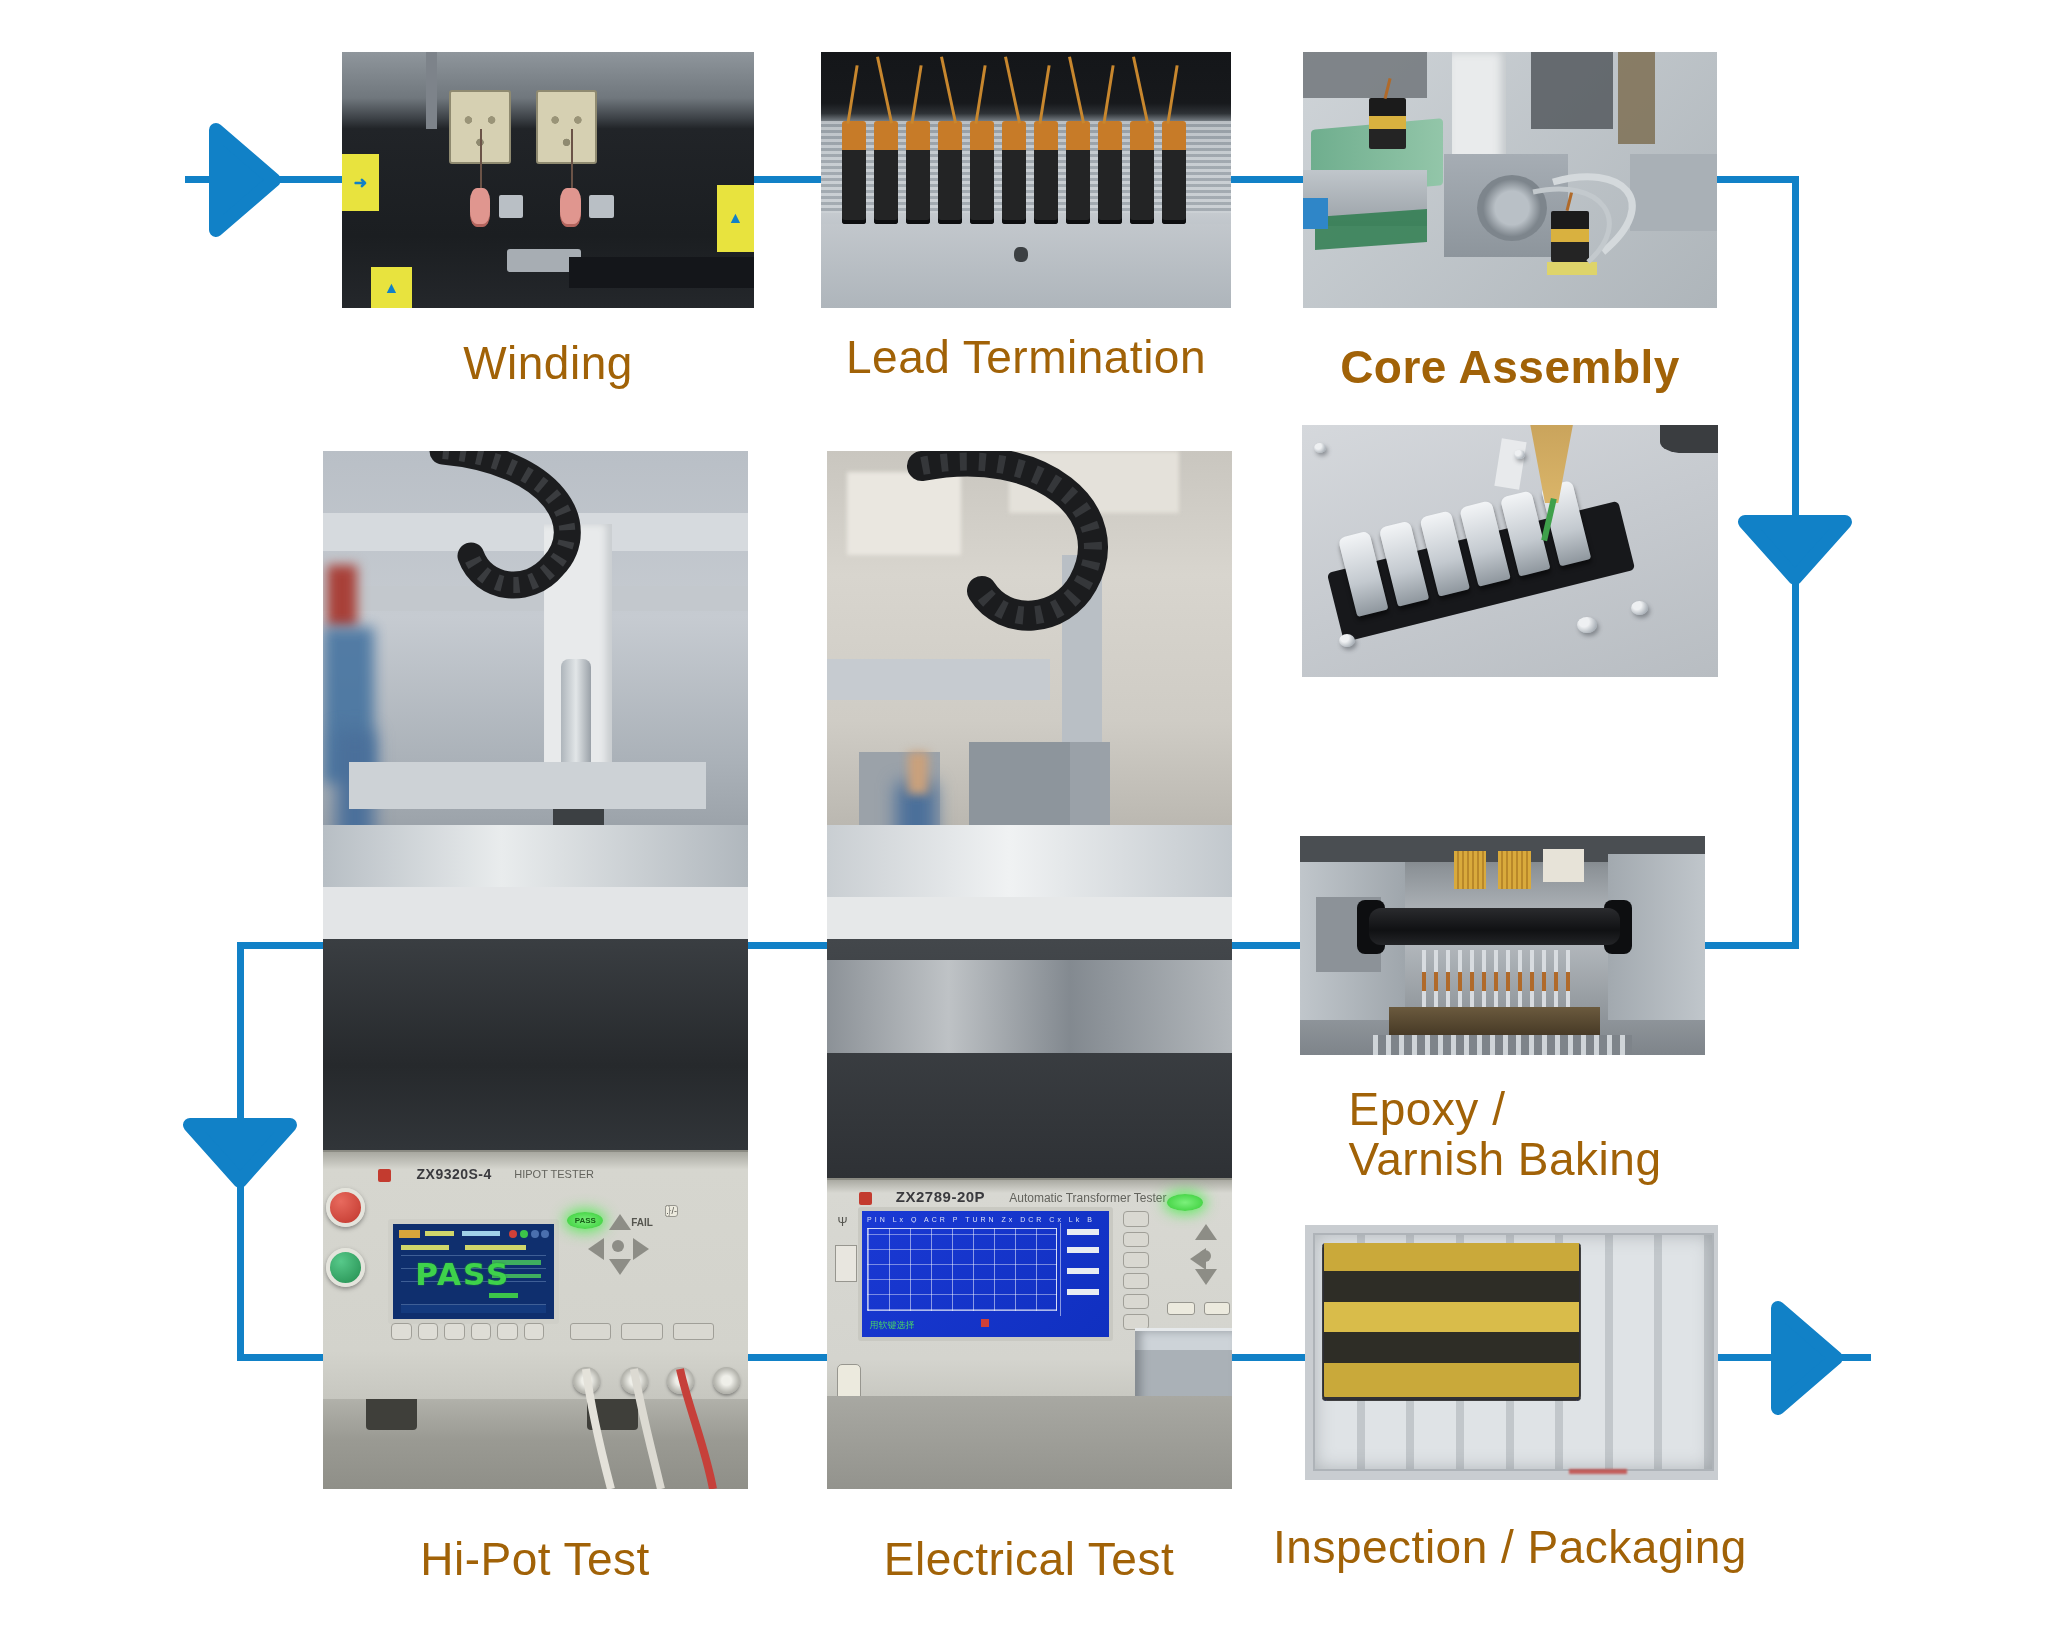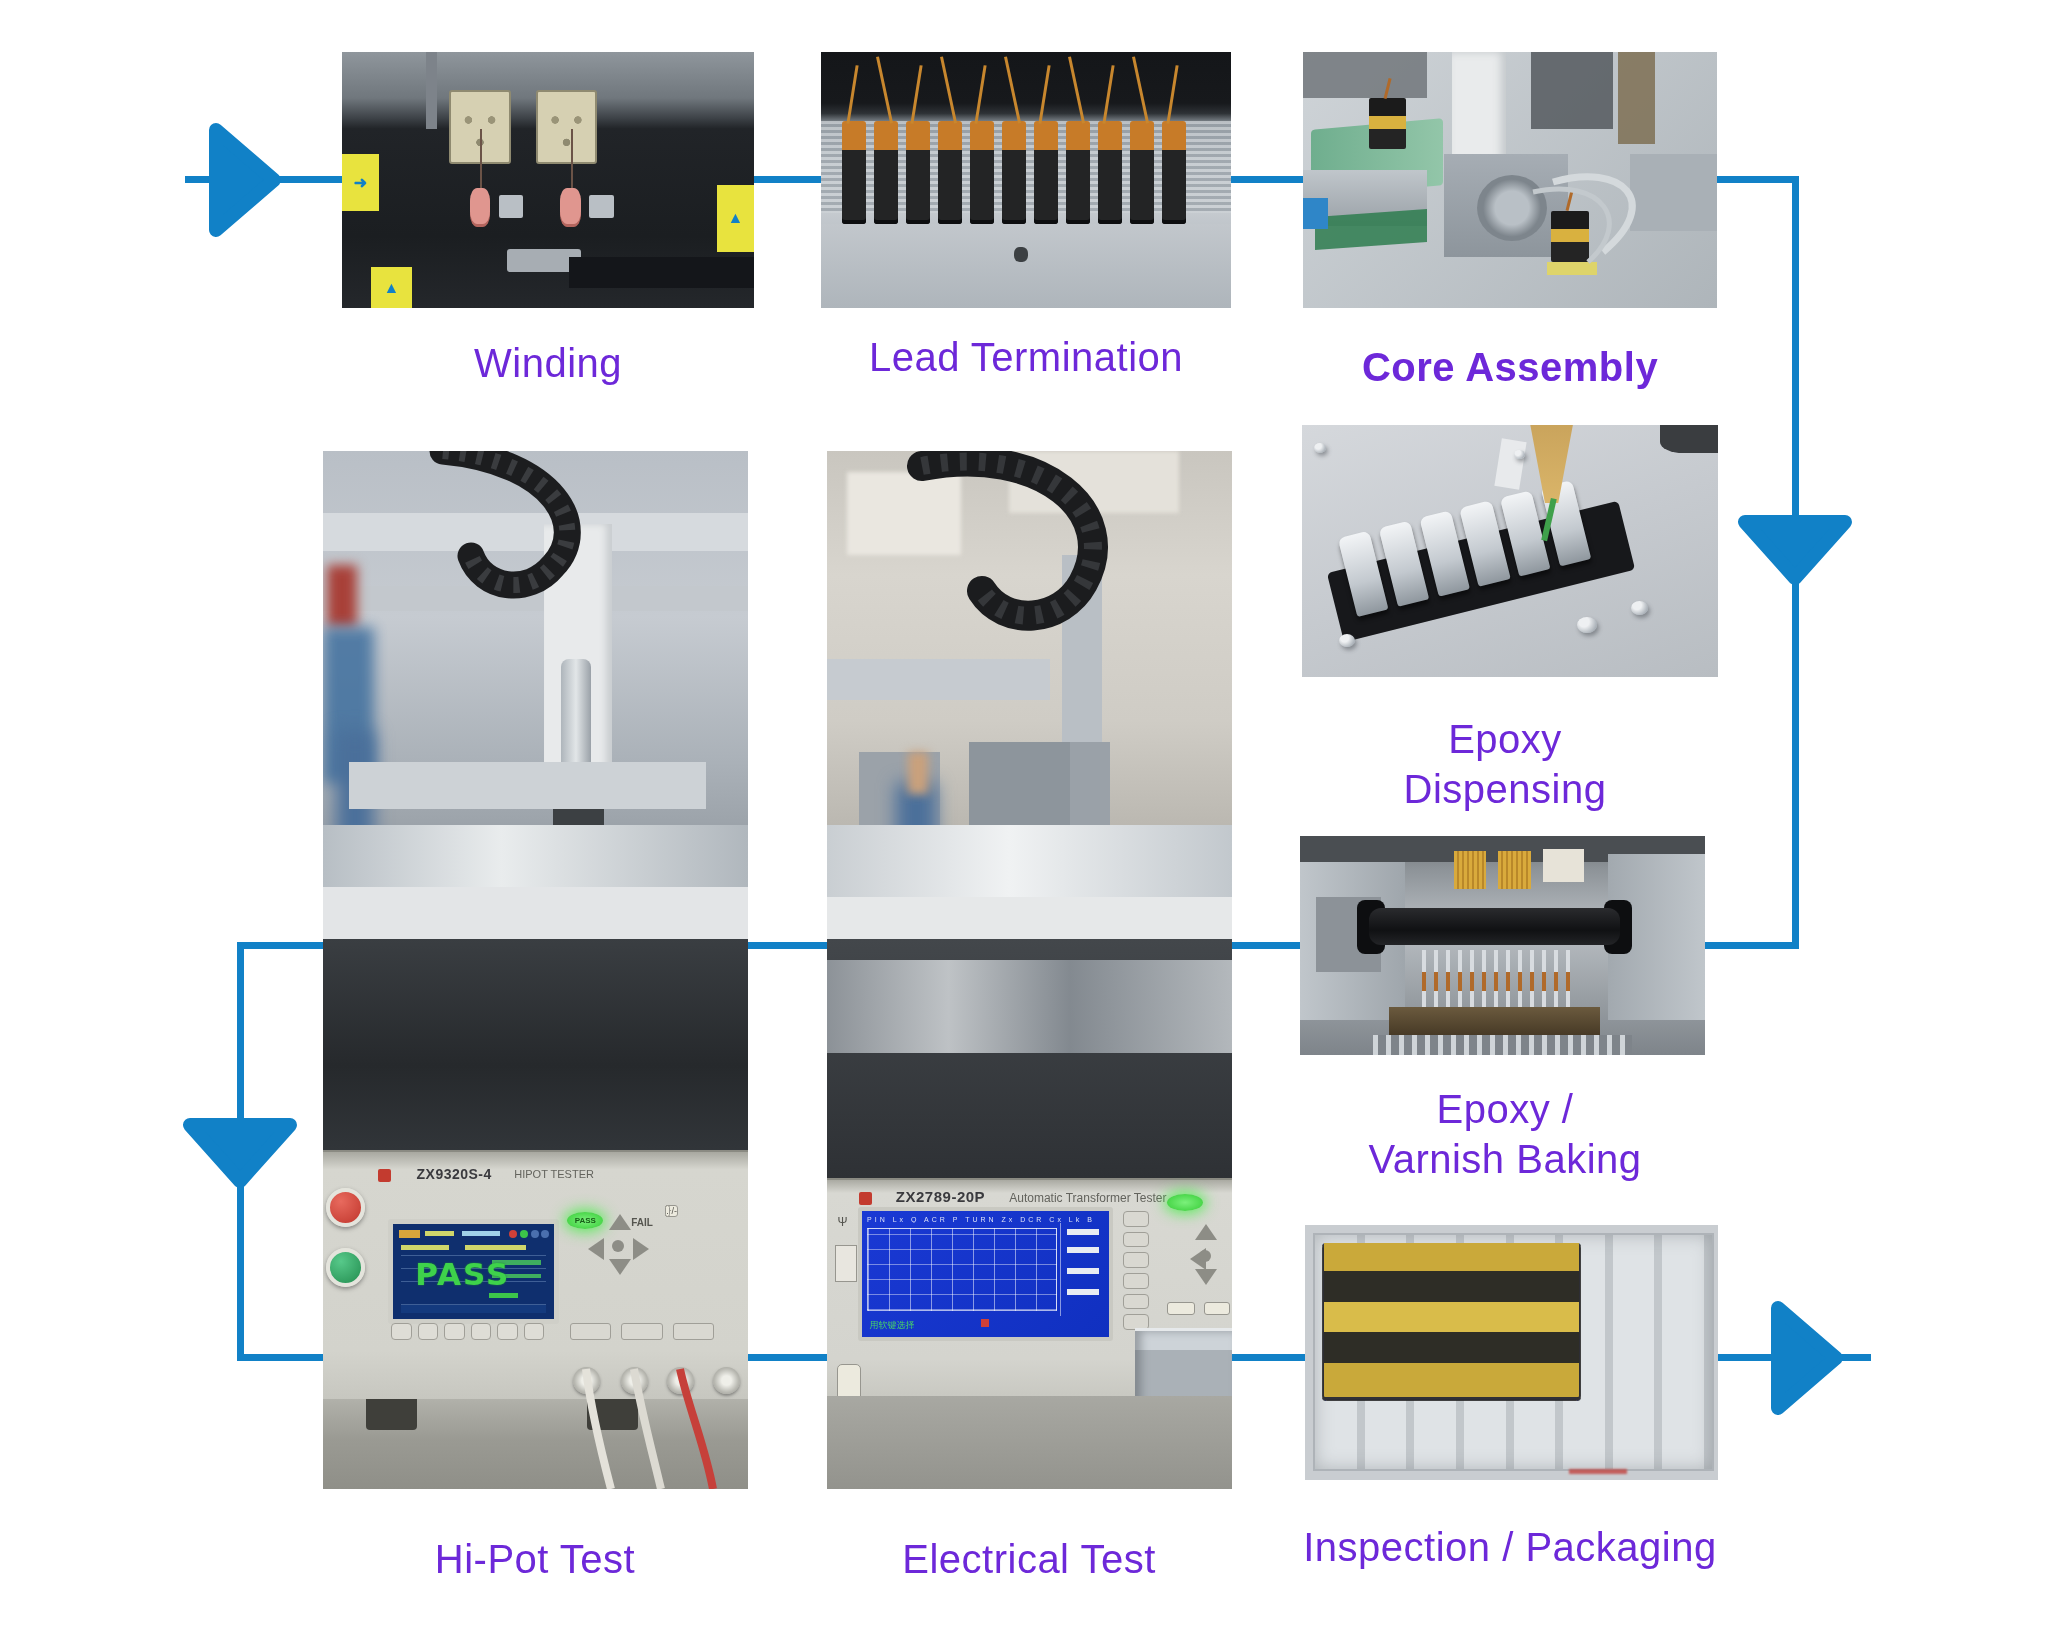--- a/index.html
+++ b/index.html
@@ -5,22 +5,22 @@
   html,body{margin:0;padding:0;background:#ffffff;}
   #canvas{position:relative;width:2048px;height:1634px;background:#ffffff;overflow:hidden;
           font-family:"Liberation Sans",sans-serif;}
   
   .fl{position:absolute;background:#1181c7;z-index:1;}
   .arr{position:absolute;z-index:2;}
   
   .photo{position:absolute;z-index:3;overflow:hidden;}
   .photo *{position:absolute;}
   
-  .lbl{position:absolute;z-index:4;transform:translateX(-50%);text-align:center;
-       font-size:40px;font-weight:500;color:#6d28d9;letter-spacing:.5px;line-height:50px;white-space:nowrap;}
+  .lbl{position:absolute;z-index:4;transform:translateX(-50%);
+       font-size:46px;font-weight:500;color:#a16207;letter-spacing:.5px;line-height:50px;white-space:nowrap;}
   
   #ph-winding{background:linear-gradient(180deg,#8f969c 0%,#70777d 18%,#3c4146 26%,#212428 30%,#1b1e21 72%,#24272b 100%);}
   .wd-rod{left:20.5%;top:0;width:2.6%;height:30%;background:#7d838a;}
   .wd-block{top:15%;width:14%;height:27%;background:radial-gradient(circle at 30% 40%,#9a9478 6%,transparent 7%),radial-gradient(circle at 70% 40%,#9a9478 6%,transparent 7%),radial-gradient(circle at 50% 72%,#8f8a70 6%,transparent 7%),#d6d0b2;border:2px solid #8f8a70;border-radius:3px;}
   .wd-clamp{top:53%;width:5%;height:14%;background:#e0968f;border-radius:35%;box-shadow:0 3px 0 #b3655e;}
   .wd-tab{top:56%;width:6%;height:9%;background:#b9bfc5;border-radius:2px;}
   .wd-yl{background:#e8e33e;display:flex;align-items:center;justify-content:center;color:#1181c7;font-weight:bold;}
   .wd-wire{top:30%;width:2px;height:24%;background:#6b5347;}
   .wd-strip{left:55%;top:80%;width:45%;height:12%;background:#14161a;}
   .wd-brk{left:40%;top:77%;width:18%;height:9%;background:#a7adb3;border-radius:3px;}
@@ -478,23 +478,20 @@
     <span class="key" style="left:84%;top:82%;width:26px;height:11px;position:absolute;"></span>
     <span class="key" style="left:93%;top:82%;width:24px;height:11px;position:absolute;"></span>
     <div class="el-pbtn"></div>
     <div class="el-box"></div>
     <div class="el-bottom"></div>
   </div>
 
   <div class="lbl" style="left:548px;top:338px;">Winding</div>
   <div class="lbl" style="left:1026px;top:332px;">Lead Termination</div>
   <div class="lbl" style="left:1510px;top:342px;font-weight:bold;">Core Assembly</div>
-  <div class="lbl" style="left:1505px;top:714px;">
-    <span>Epoxy</span><br><span>Dispensing</span>
-  </div>
   <div class="lbl" style="left:1505px;top:1084px;">
     <span>Epoxy /</span><br><span>Varnish Baking</span>
   </div>
   <div class="lbl" style="left:535px;top:1534px;">Hi-Pot Test</div>
   <div class="lbl" style="left:1029px;top:1534px;">Electrical Test</div>
   <div class="lbl" style="left:1510px;top:1522px;">Inspection / Packaging</div>
 
 </div>
 
 </body></html>

